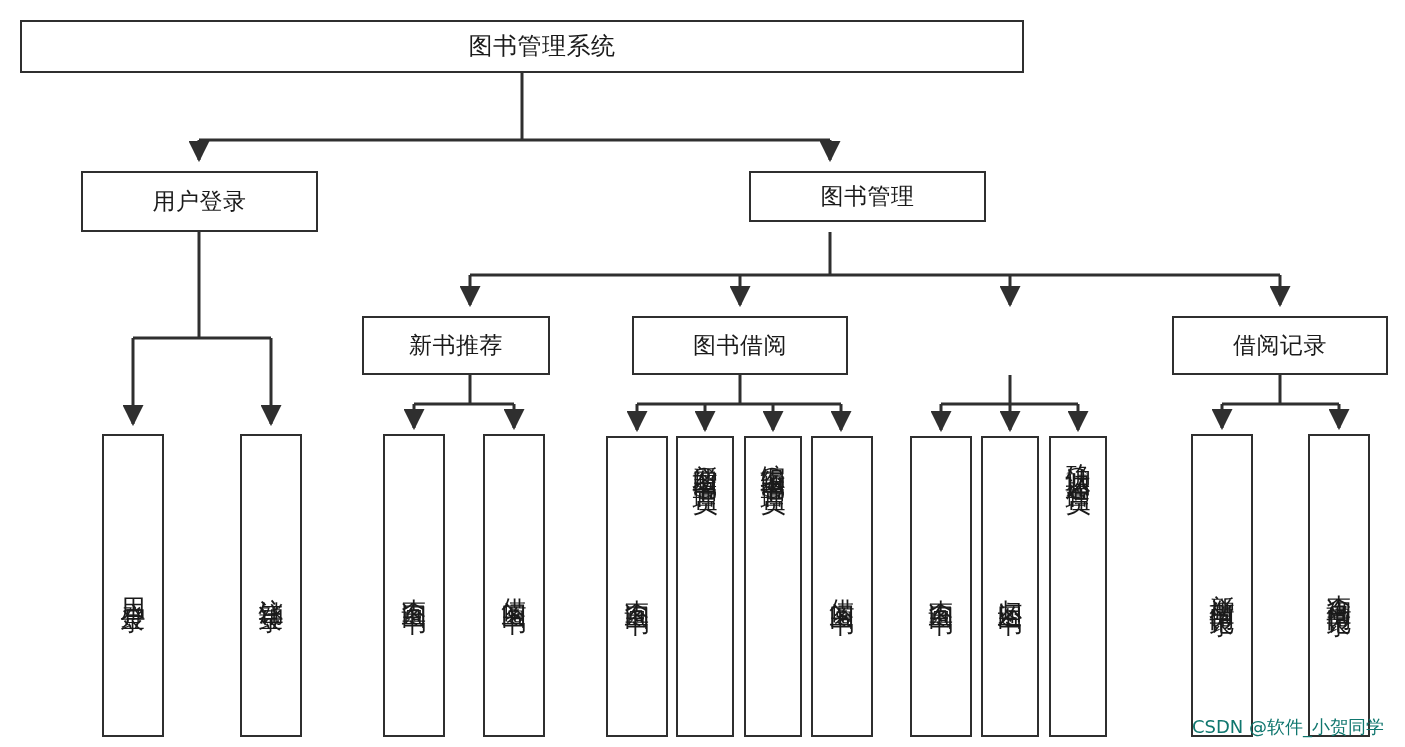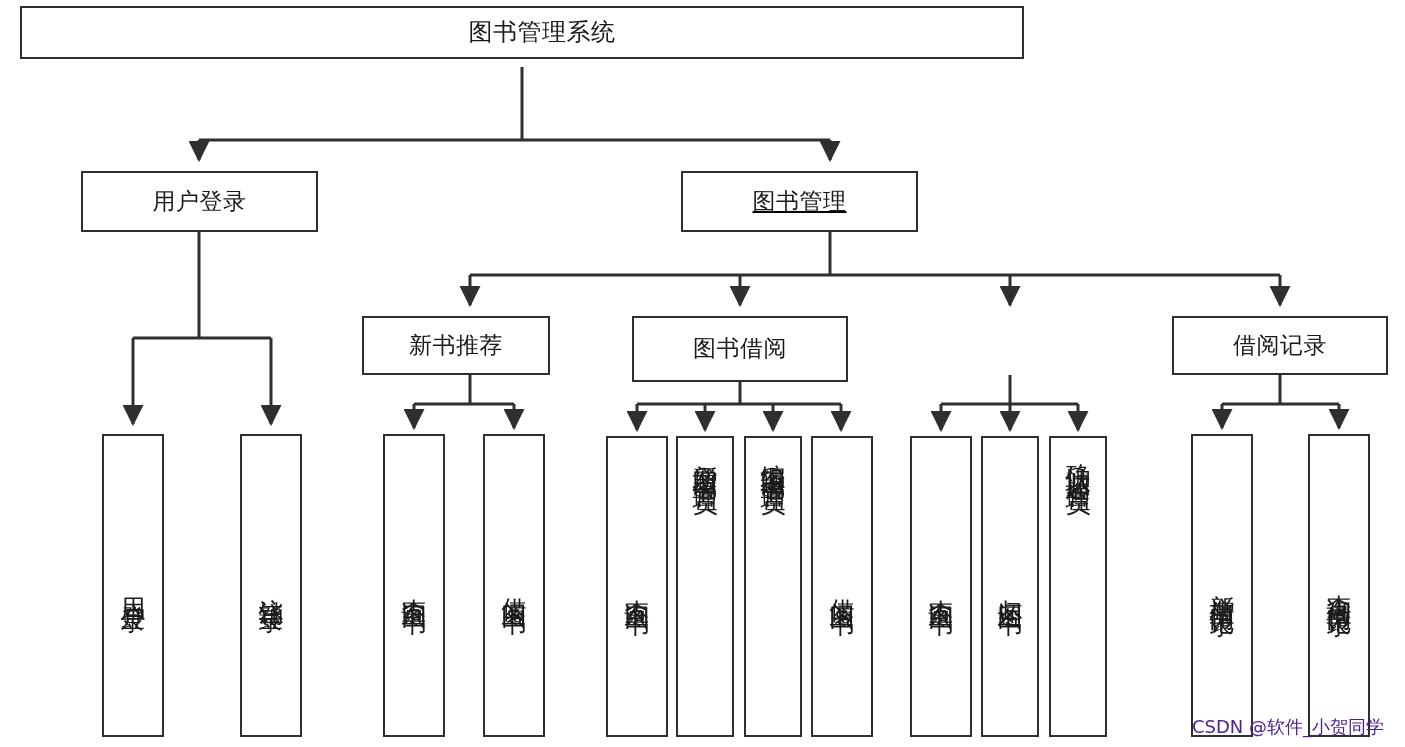--- a/index.html
+++ b/index.html
@@ -65,21 +65,21 @@
   
   .node.vert.centered {
     align-items: center;
     padding-top: 0;
   }
   .watermark {
     position: absolute;
     left: 1192px;
     top: 715px;
     font-size: 18px;
-    color: #4c1d95;
+    color: #0f766e;
     white-space: nowrap;
     z-index: 5;
   }
 </style>
 </head>
 <body>
 
 <div id="canvas">
 
   <svg class="connectors" viewBox="0 0 1405 747" xmlns="http://www.w3.org/2000/svg">
@@ -125,35 +125,35 @@
       <path d="M 1010 404 L 1010 430" marker-end="url(#arrow)"></path>
       <path d="M 1078 404 L 1078 430" marker-end="url(#arrow)"></path>
 
       <path d="M 1280 375 L 1280 404"></path>
       <path d="M 1222 404 L 1339 404"></path>
       <path d="M 1222 404 L 1222 428" marker-end="url(#arrow)"></path>
       <path d="M 1339 404 L 1339 428" marker-end="url(#arrow)"></path>
     </g>
   </svg>
 
-  <div class="node horiz root" style="left:20px; top:6px; width:1004px; height:53px;padding-left:40px;">
+  <div class="node horiz root" style="left:20px; top:20px; width:1004px; height:53px;padding-left:40px;">
     <span class="label">图书管理系统</span>
   </div>
 
   <div class="node horiz" style="left:81px; top:171px; width:237px; height:61px;">
     <span class="label">用户登录</span>
   </div>
-  <div class="node horiz" style="left:681px; top:171px; width:237px; height:61px;text-decoration:underline;">
+  <div class="node horiz" style="left:749px; top:171px; width:237px; height:51px;">
     <span class="label">图书管理</span>
   </div>
 
   <div class="node horiz" style="left:362px; top:316px; width:188px; height:59px;">
     <span class="label">新书推荐</span>
   </div>
-  <div class="node horiz" style="left:632px; top:316px; width:216px; height:66px;">
+  <div class="node horiz" style="left:632px; top:316px; width:216px; height:59px;">
     <span class="label">图书借阅</span>
   </div>
   <div class="node horiz" style="left:1172px; top:316px; width:216px; height:59px;">
     <span class="label">借阅记录</span>
   </div>
 
   <div class="node vert centered" style="left:102px; top:434px; width:62px; height:303px;">
     <span class="label">用户登录</span>
   </div>
   <div class="node vert centered" style="left:240px; top:434px; width:62px; height:303px;">

